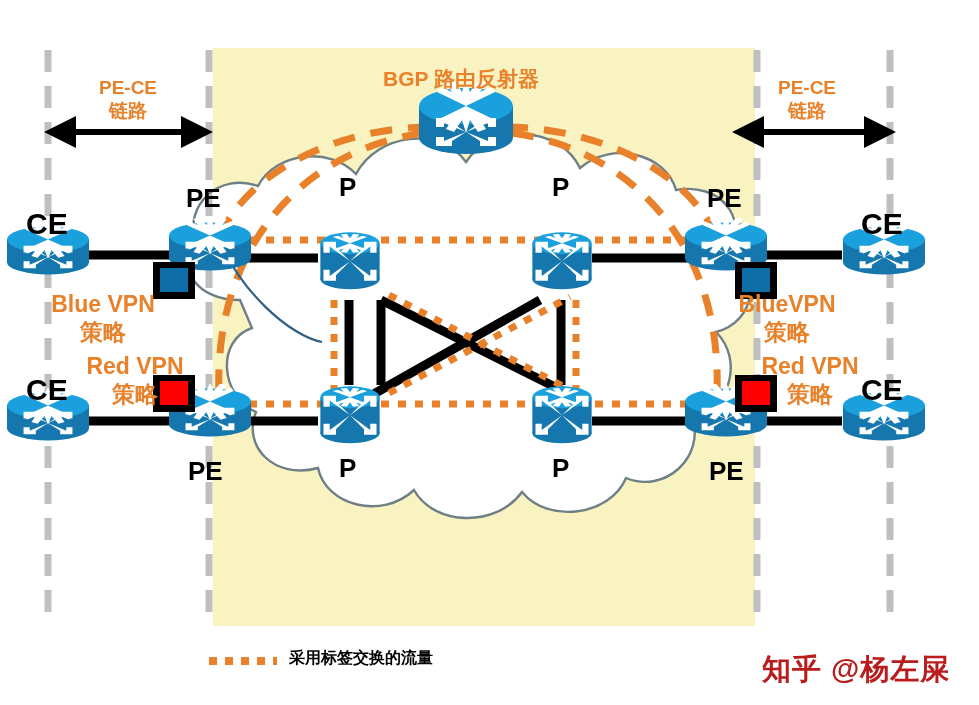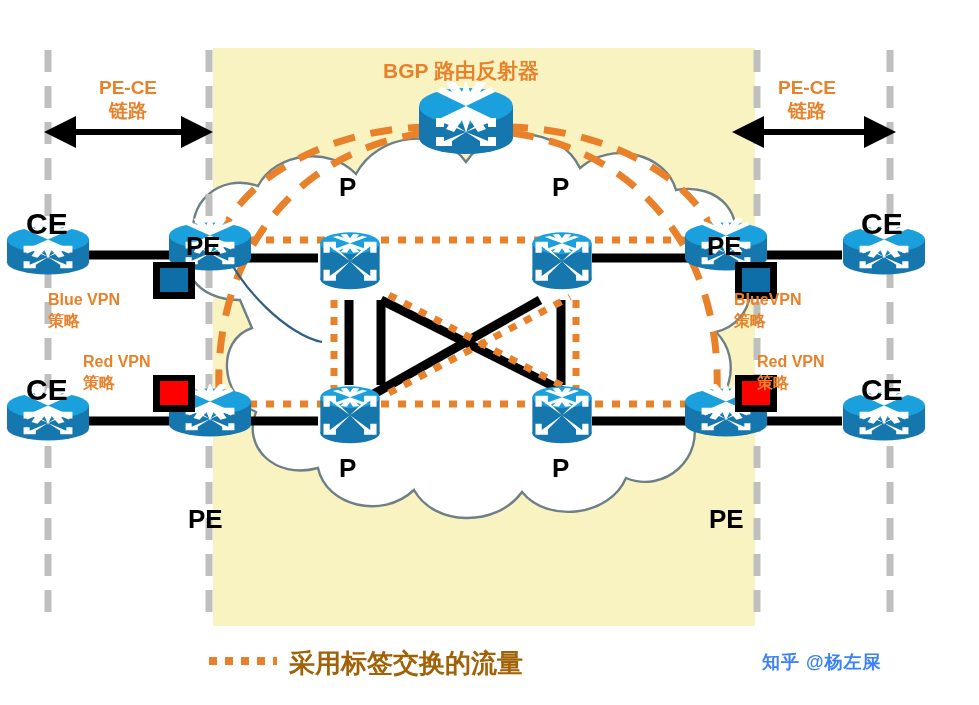--- a/index.html
+++ b/index.html
@@ -4,26 +4,26 @@
 <style>
   html,body{margin:0;padding:0;background:#fff;}
   body{width:979px;height:705px;overflow:hidden;
        font-family:"Liberation Sans","DejaVu Sans",sans-serif;}
   #stage{position:relative;width:979px;height:705px;background:#ffffff;}
   #canvas{position:absolute;left:0;top:0;width:979px;height:705px;}
   .lbl{position:absolute;white-space:nowrap;line-height:1.05;}
   .blk{color:#000000;font-weight:bold;}
   .org{color:#E8812A;font-weight:bold;}
   .ce{font-size:30px;margin-top:6px;}
-  .pe{font-size:26px;margin-top:48px;}
+  .pe{font-size:26px;}
   .pp{font-size:26px;}
-  .vpn{font-size:16px;text-align:left;}
+  .vpn{font-size:23px;text-align:center;}
   .title{font-size:21px;}
-  .legend-text{color:#a16207;font-weight:bold;font-size:26px;}
-  .wm{position:absolute;color:#3b82f6;font-size:18px;font-weight:bold;
+  .legend-text{color:#000000;font-weight:bold;font-size:16px;}
+  .wm{position:absolute;color:#b91c1c;font-size:29px;font-weight:bold;
       letter-spacing:1px;white-space:nowrap;text-align:center;}
 </style>
 </head>
 <body>
 
 <div id="stage">
 
   <svg id="canvas" viewBox="0 0 979 705">
     <defs>
 
@@ -198,21 +198,21 @@
       </g>
       <g>
         <rect x="735" y="375" width="42" height="37" fill="#000000"></rect>
         <rect x="742" y="381" width="28" height="24" fill="#FF0000"></rect>
       </g>
     </g>
 
     <line x1="209" y1="661" x2="277" y2="661" stroke="#E8812A" stroke-width="8" stroke-dasharray="8 8"></line>
   </svg>
 
-  <div class="lbl org title" style="left:383px;top:60px;">BGP 路由反射器</div>
+  <div class="lbl org title" style="left:383px;top:68px;">BGP 路由反射器</div>
 
   <div class="lbl" style="left:87px;top:78px;text-align:center;width:82px;">
     <div class="org" style="font-size:19px;">PE-CE</div>
     <div class="org" style="font-size:19px;margin-top:3px;">链路</div>
   </div>
   <div class="lbl" style="left:766px;top:78px;text-align:center;width:82px;">
     <div class="org" style="font-size:19px;">PE-CE</div>
     <div class="org" style="font-size:19px;margin-top:3px;">链路</div>
   </div>
 

